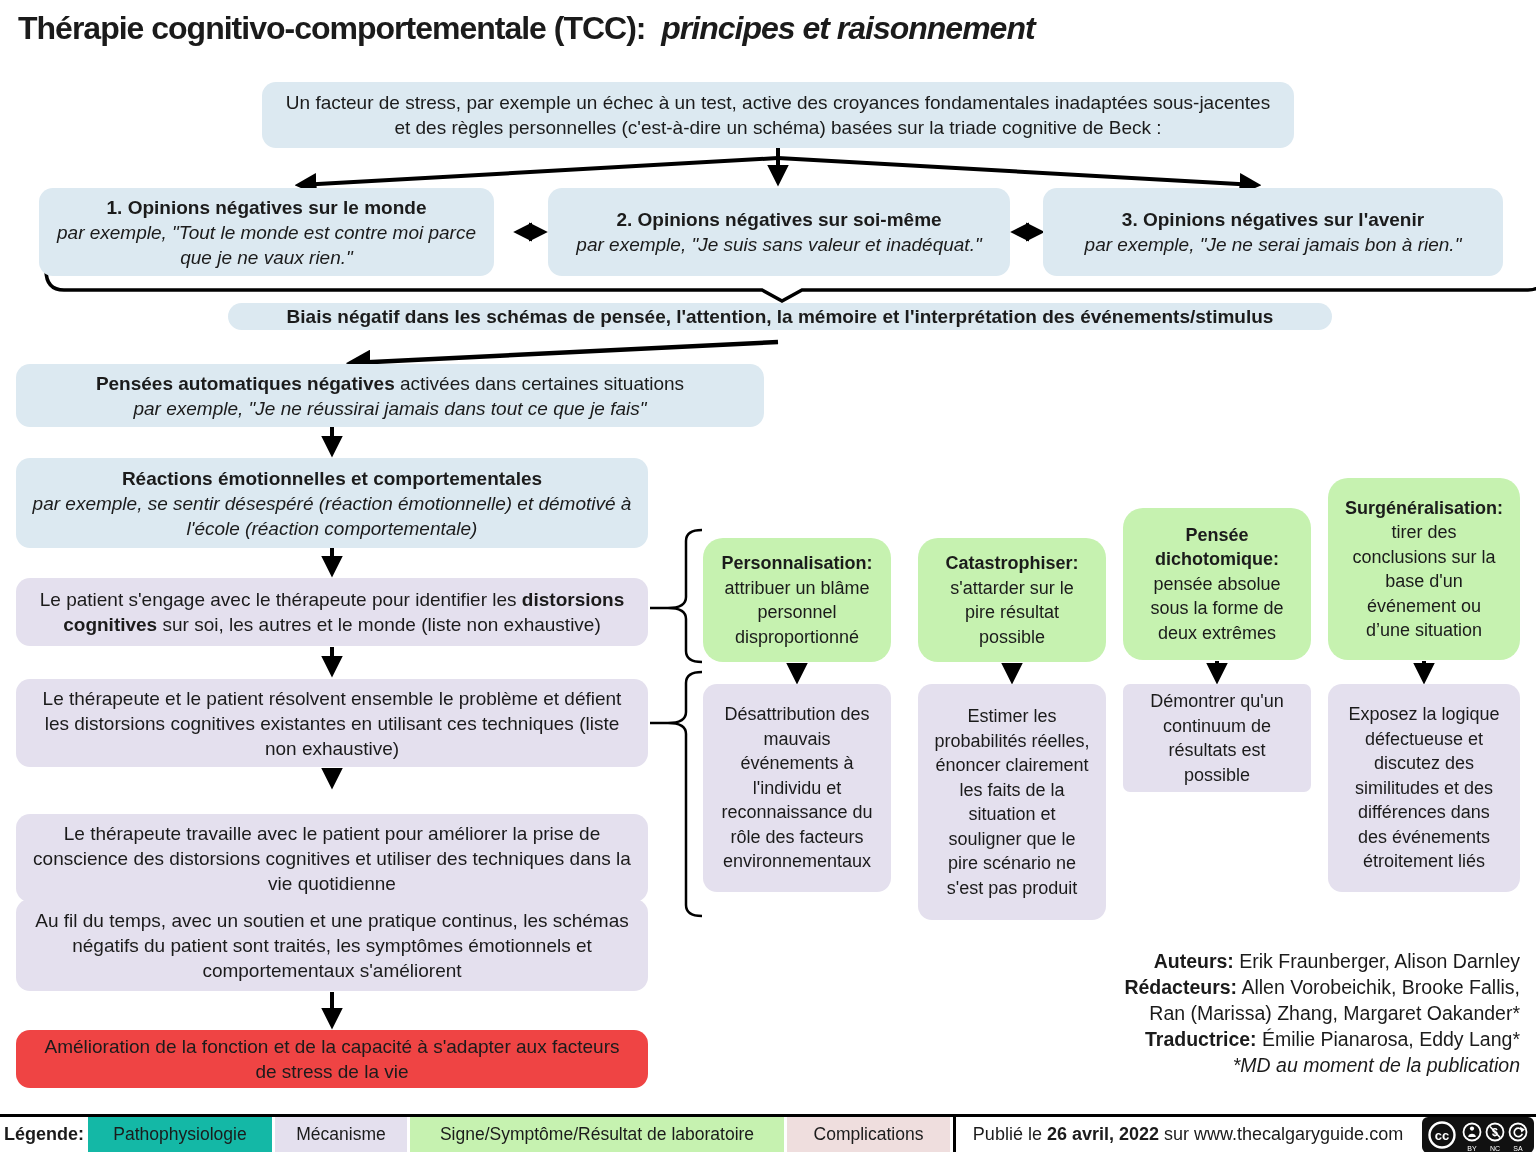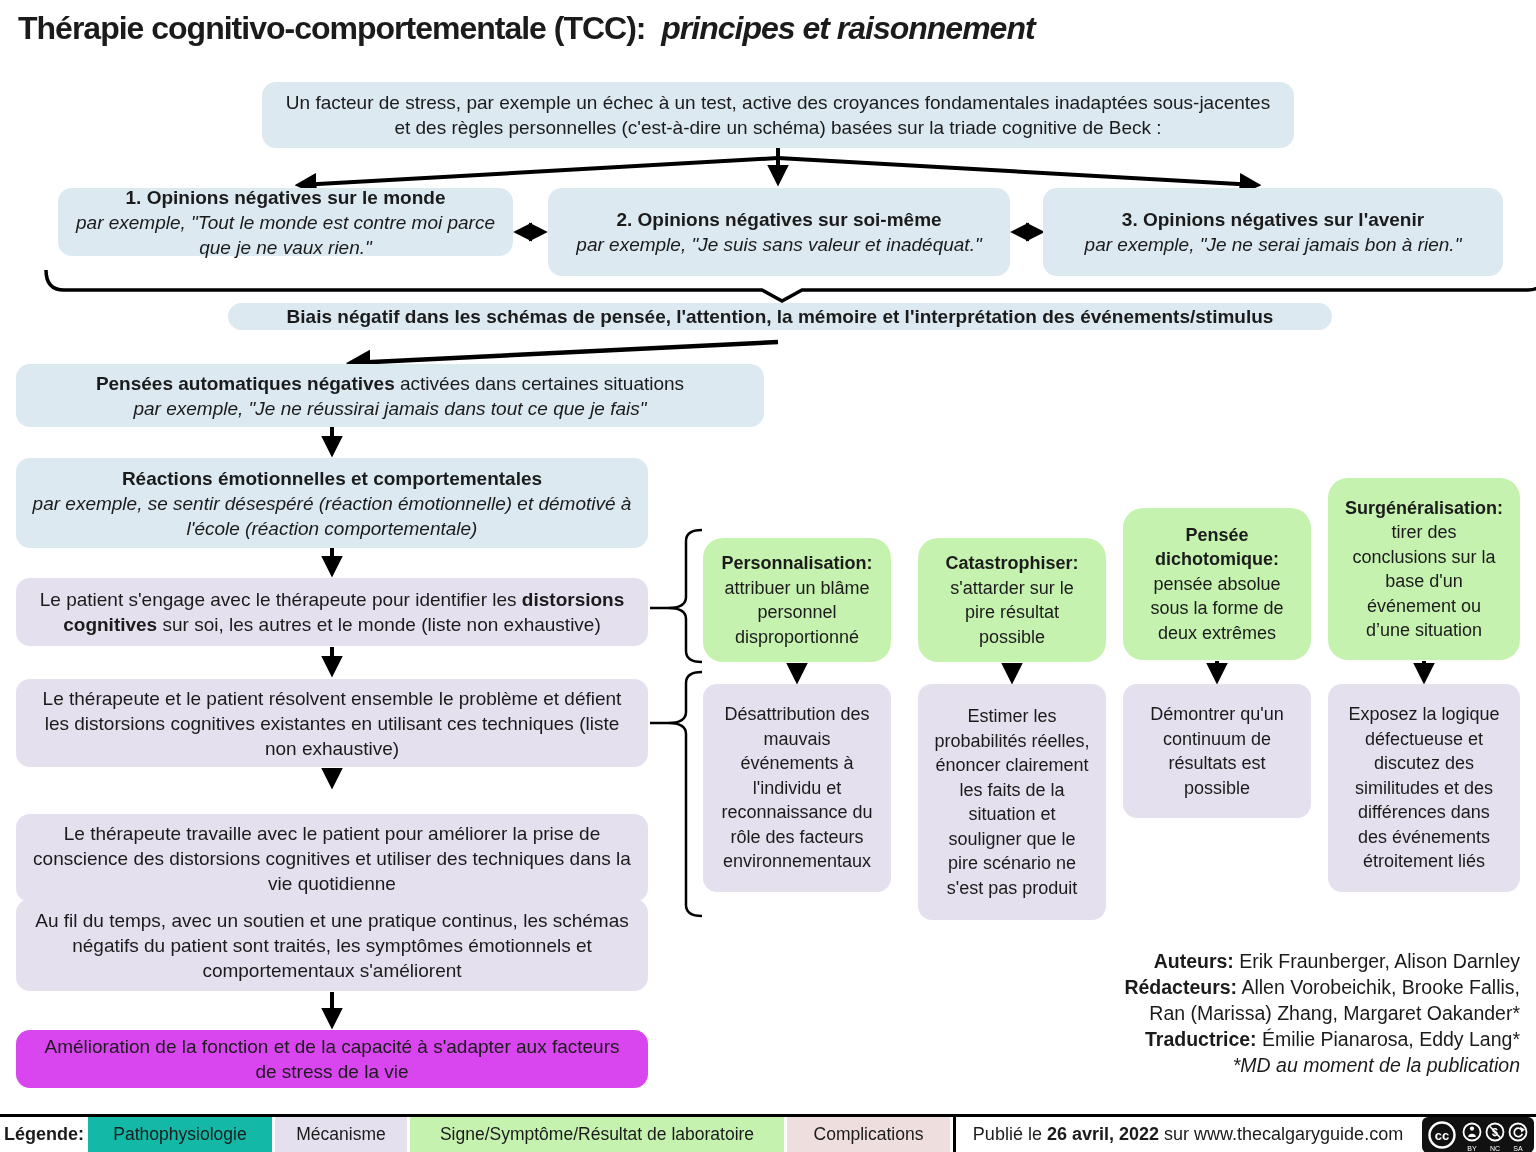--- a/index.html
+++ b/index.html
@@ -6,21 +6,21 @@
   .canvas{position:relative;width:1536px;height:1152px;background:#ffffff;overflow:hidden;
           font-family:"Liberation Sans", sans-serif;color:#1b1b1b;}
   .overlay{position:absolute;left:0;top:0;pointer-events:none;}
   .page-title{position:absolute;left:18px;top:10px;font-size:32px;font-weight:bold;letter-spacing:-1px;white-space:nowrap;}
   .page-title i{font-weight:bold;}
   .box{position:absolute;border-radius:14px;display:flex;flex-direction:column;justify-content:center;
        align-items:center;text-align:center;box-sizing:border-box;padding:6px 16px;font-size:19px;line-height:25px;}
   .blue{background:#DCE9F1;}
   .purple{background:#E4E0EE;}
   .green{background:#C6F2B0;border-radius:20px;}
-  .pink{background:#d946ef;}
+  .pink{background:#ef4444;}
   .bld{font-weight:bold;}
   .ital{font-style:italic;}
   .green .box-inner, .purple2 .box-inner{font-size:18px;line-height:24.5px;}
   .credits{position:absolute;left:1000px;top:948px;width:520px;text-align:right;font-size:19.5px;line-height:26px;}
   .legend-bar{position:absolute;left:0;top:1114px;width:1536px;height:38px;border-top:3px solid #000;
               box-sizing:border-box;background:#fff;display:flex;align-items:stretch;font-size:17.5px;}
   .legend-label{width:88px;display:flex;align-items:center;justify-content:center;font-weight:bold;font-size:18px;}
   .chip{display:flex;align-items:center;justify-content:center;margin-right:3px;}
   .lg-blue{width:184px;background:#14b8a6;}
   .lg-purple{width:132px;background:#E4E0EE;}
@@ -74,21 +74,21 @@
 
   <div class="page-title">
     <span>Thérapie cognitivo-comportementale (TCC):</span>
     <i>&nbsp;<span>principes et raisonnement</span></i>
   </div>
 
   <div class="box blue" style="left:262px;top:82px;width:1032px;height:66px;">
     <span>Un facteur de stress, par exemple un échec à un test, active des croyances fondamentales inadaptées sous-jacentes et des règles personnelles (c'est-à-dire un schéma) basées sur la triade cognitive de Beck :</span>
   </div>
 
-  <div class="box blue" style="left:58px;top:188px;width:455px;height:68px;">
+  <div class="box blue" style="left:39px;top:188px;width:455px;height:88px;">
     <span class="bld">1. Opinions négatives sur le monde</span>
     <span class="ital">par exemple, "Tout le monde est contre moi parce que je ne vaux rien."</span>
   </div>
   <div class="box blue" style="left:548px;top:188px;width:462px;height:88px;">
     <span class="bld">2. Opinions négatives sur soi-même</span>
     <span class="ital">par exemple, "Je suis sans valeur et inadéquat."</span>
   </div>
   <div class="box blue" style="left:1043px;top:188px;width:460px;height:88px;">
     <span class="bld">3. Opinions négatives sur l'avenir</span>
     <span class="ital">par exemple, "Je ne serai jamais bon à rien."</span>
@@ -152,21 +152,21 @@
       <span class="bld">Surgénéralisation:</span><span> tirer des conclusions sur la base d'un événement ou d’une situation</span>
     </div>
   </div>
 
   <div class="box purple purple2" style="left:703px;top:684px;width:188px;height:208px;">
     <span class="box-inner">Désattribution des mauvais événements à l'individu et reconnaissance du rôle des facteurs environnementaux</span>
   </div>
   <div class="box purple purple2" style="left:918px;top:684px;width:188px;height:236px;">
     <span class="box-inner">Estimer les probabilités réelles, énoncer clairement les faits de la situation et souligner que le pire scénario ne s'est pas produit</span>
   </div>
-  <div class="box purple purple2" style="left:1123px;top:684px;width:188px;height:134px;">
+  <div class="box purple purple2" style="left:1123px;top:684px;width:188px;height:108px;border-radius:7px;">
     <span class="box-inner">Démontrer qu'un continuum de résultats est possible</span>
   </div>
   <div class="box purple purple2" style="left:1328px;top:684px;width:192px;height:208px;">
     <span class="box-inner">Exposez la logique défectueuse et discutez des similitudes et des différences dans des événements étroitement liés</span>
   </div>
 
   <div class="credits">
     <div><span class="bld">Auteurs:</span><span> Erik Fraunberger, Alison Darnley</span></div>
     <div><span class="bld">Rédacteurs:</span><span> Allen Vorobeichik, Brooke Fallis,</span></div>
     <div><span>Ran (Marissa) Zhang, Margaret Oakander*</span></div>

